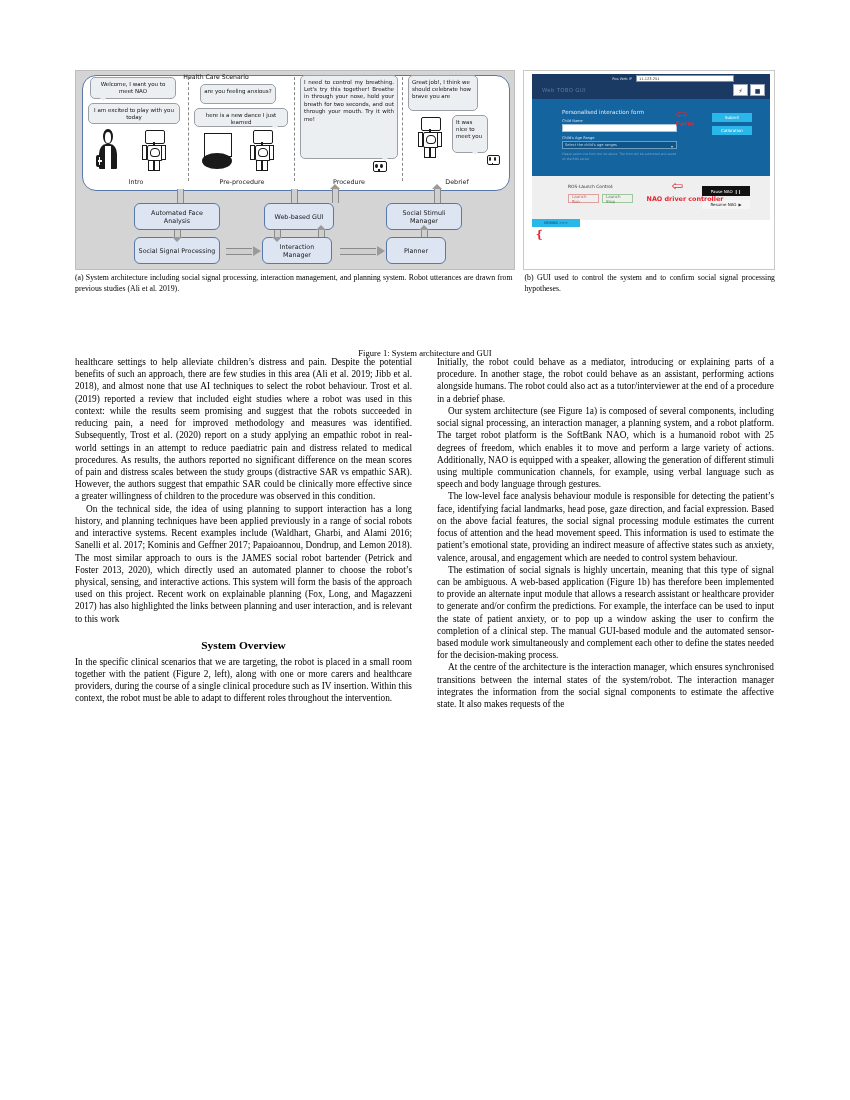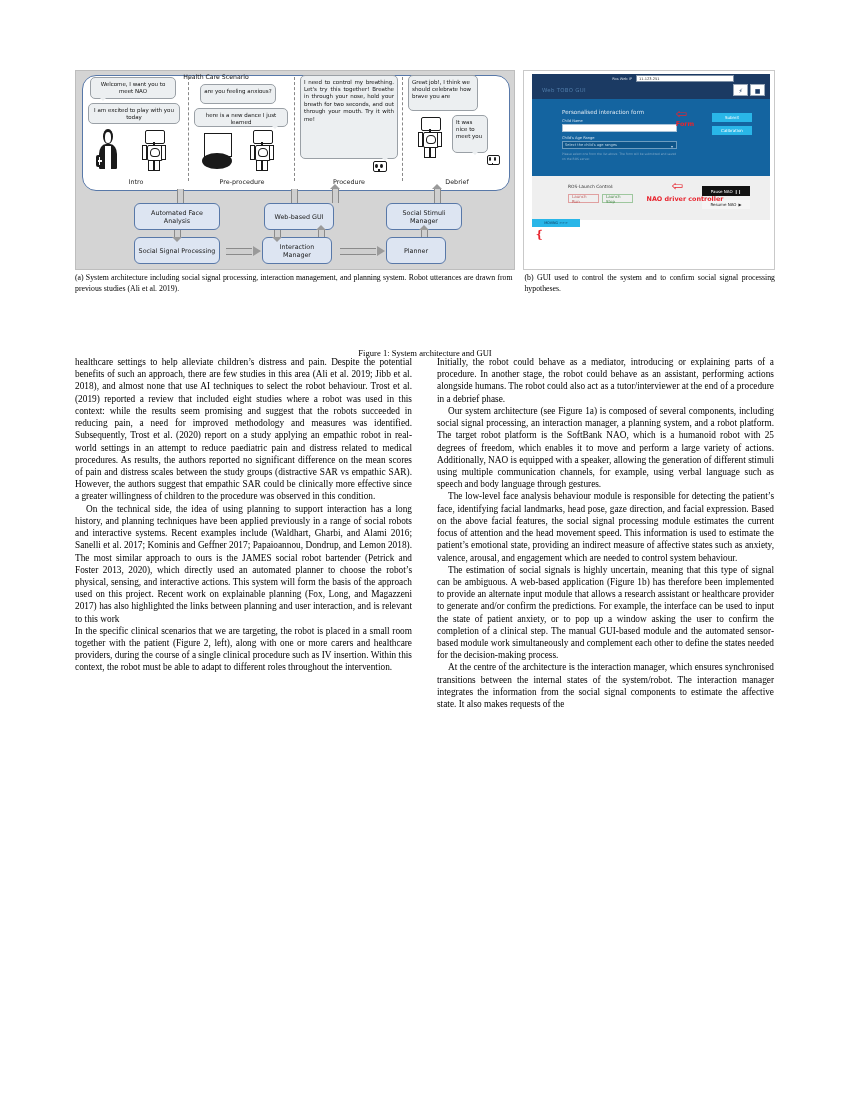--- a/index.html
+++ b/index.html
@@ -804,20 +804,21 @@
   <div class="caps">
     <div class="cap cap-a">(a) System architecture including social signal processing, interaction management, and planning system. Robot utterances are drawn from previous studies (Ali et al. 2019).</div>
     <div class="cap cap-b">(b) GUI used to control the system and to confirm social signal processing hypotheses.</div>
   </div>
   <div class="figcap">Figure 1: System architecture and GUI</div>
 
   <div class="cols">
     <div class="col">
       <p>healthcare settings to help alleviate children’s distress and pain. Despite the potential benefits of such an approach, there are few studies in this area (Ali et al. 2019; Jibb et al. 2018), and almost none that use AI techniques to select the robot behaviour. Trost et al. (2019) reported a review that included eight studies where a robot was used in this context: while the results seem promising and suggest that the robots succeeded in reducing pain, a need for improved methodology and measures was identified. Subsequently, Trost et al. (2020) report on a study applying an empathic robot in real-world settings in an attempt to reduce paediatric pain and distress related to medical procedures. As results, the authors reported no significant difference on the mean scores of pain and distress scales between the study groups (distractive SAR vs empathic SAR). However, the authors suggest that empathic SAR could be clinically more effective since a greater willingness of children to the procedure was observed in this condition.</p>
       <p class="ind">On the technical side, the idea of using planning to support interaction has a long history, and planning techniques have been applied previously in a range of social robots and interactive systems. Recent examples include (Waldhart, Gharbi, and Alami 2016; Sanelli et al. 2017; Kominis and Geffner 2017; Papaioannou, Dondrup, and Lemon 2018). The most similar approach to ours is the JAMES social robot bartender (Petrick and Foster 2013, 2020), which directly used an automated planner to choose the robot’s physical, sensing, and interactive actions. This system will form the basis of the approach used on this project. Recent work on explainable planning (Fox, Long, and Magazzeni 2017) has also highlighted the links between planning and user interaction, and is relevant to this work</p>
+      <h2>System Overview</h2>
       <p>In the specific clinical scenarios that we are targeting, the robot is placed in a small room together with the patient (Figure 2, left), along with one or more carers and healthcare providers, during the course of a single clinical procedure such as IV insertion. Within this context, the robot must be able to adapt to different roles throughout the intervention.</p>
     </div>
     <div class="col">
       <p>Initially, the robot could behave as a mediator, introducing or explaining parts of a procedure. In another stage, the robot could behave as an assistant, performing actions alongside humans. The robot could also act as a tutor/interviewer at the end of a procedure in a debrief phase.</p>
       <p class="ind">Our system architecture (see Figure 1a) is composed of several components, including social signal processing, an interaction manager, a planning system, and a robot platform. The target robot platform is the SoftBank NAO, which is a humanoid robot with 25 degrees of freedom, which enables it to move and perform a large variety of actions. Additionally, NAO is equipped with a speaker, allowing the generation of different stimuli using multiple communication channels, for example, using verbal language such as speech and body language through gestures.</p>
       <p class="ind">The low-level face analysis behaviour module is responsible for detecting the patient’s face, identifying facial landmarks, head pose, gaze direction, and facial expression. Based on the above facial features, the social signal processing module estimates the current focus of attention and the head movement speed. This information is used to estimate the patient’s emotional state, providing an indirect measure of affective states such as anxiety, valence, arousal, and engagement which are needed to control system behaviour.</p>
       <p class="ind">The estimation of social signals is highly uncertain, meaning that this type of signal can be ambiguous. A web-based application (Figure 1b) has therefore been implemented to provide an alternate input module that allows a research assistant or healthcare provider to generate and/or confirm the predictions. For example, the interface can be used to input the state of patient anxiety, or to pop up a window asking the user to confirm the completion of a clinical step. The manual GUI-based module and the automated sensor-based module work simultaneously and complement each other to define the states needed for the decision-making process.</p>
       <p class="ind">At the centre of the architecture is the interaction manager, which ensures synchronised transitions between the internal states of the system/robot. The interaction manager integrates the information from the social signal components to estimate the affective state. It also makes requests of the</p>
     </div>
   </div>

